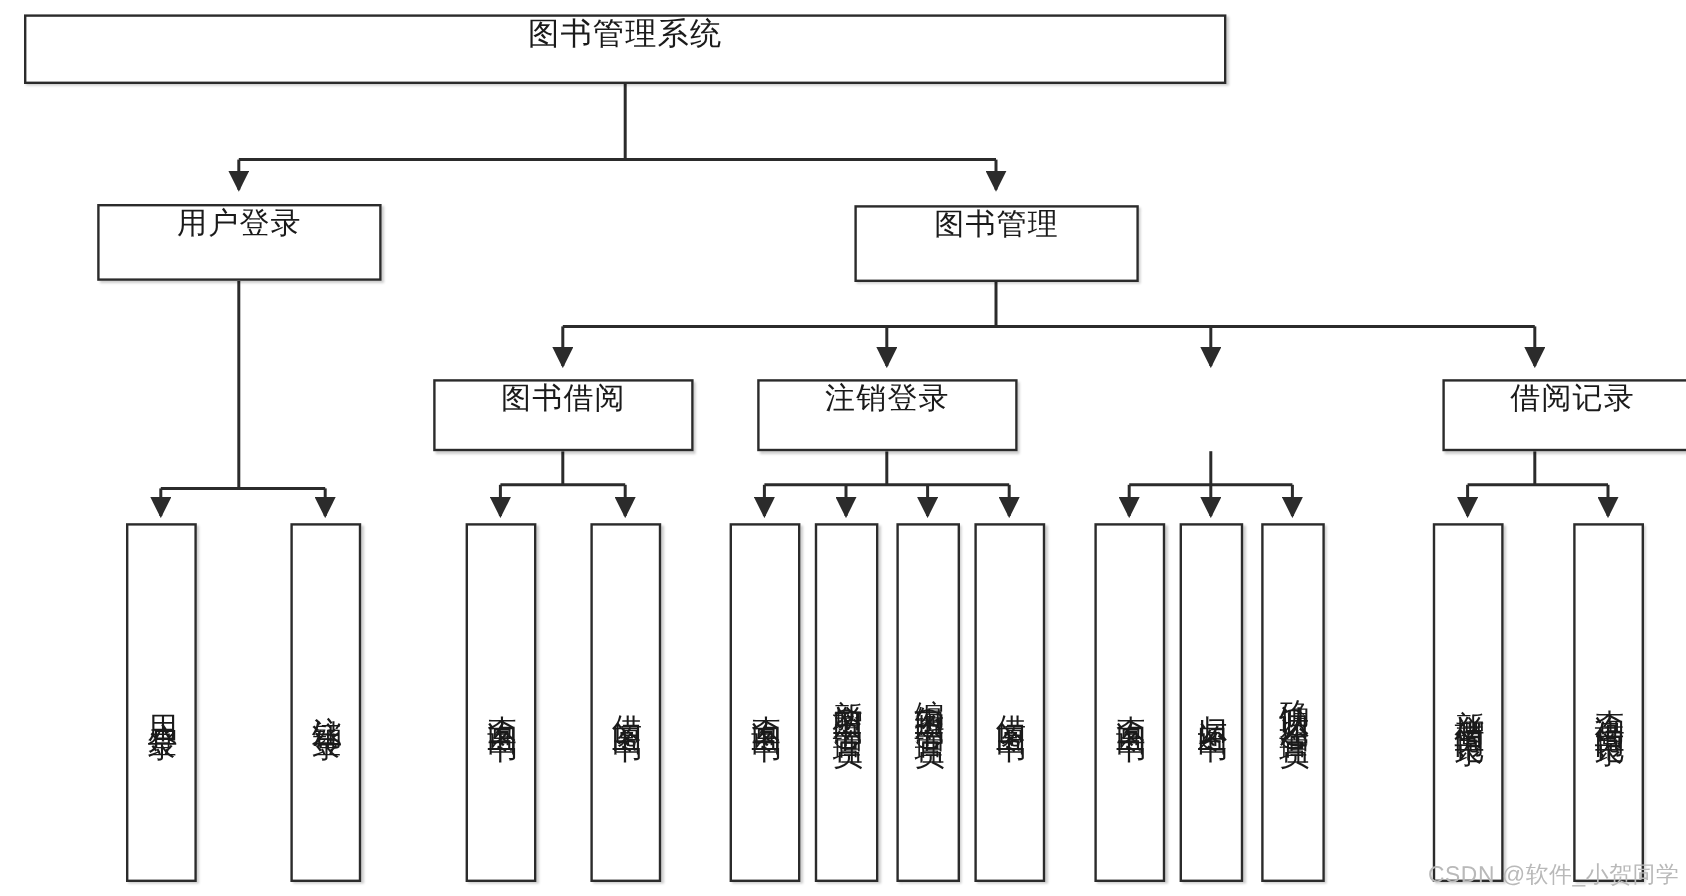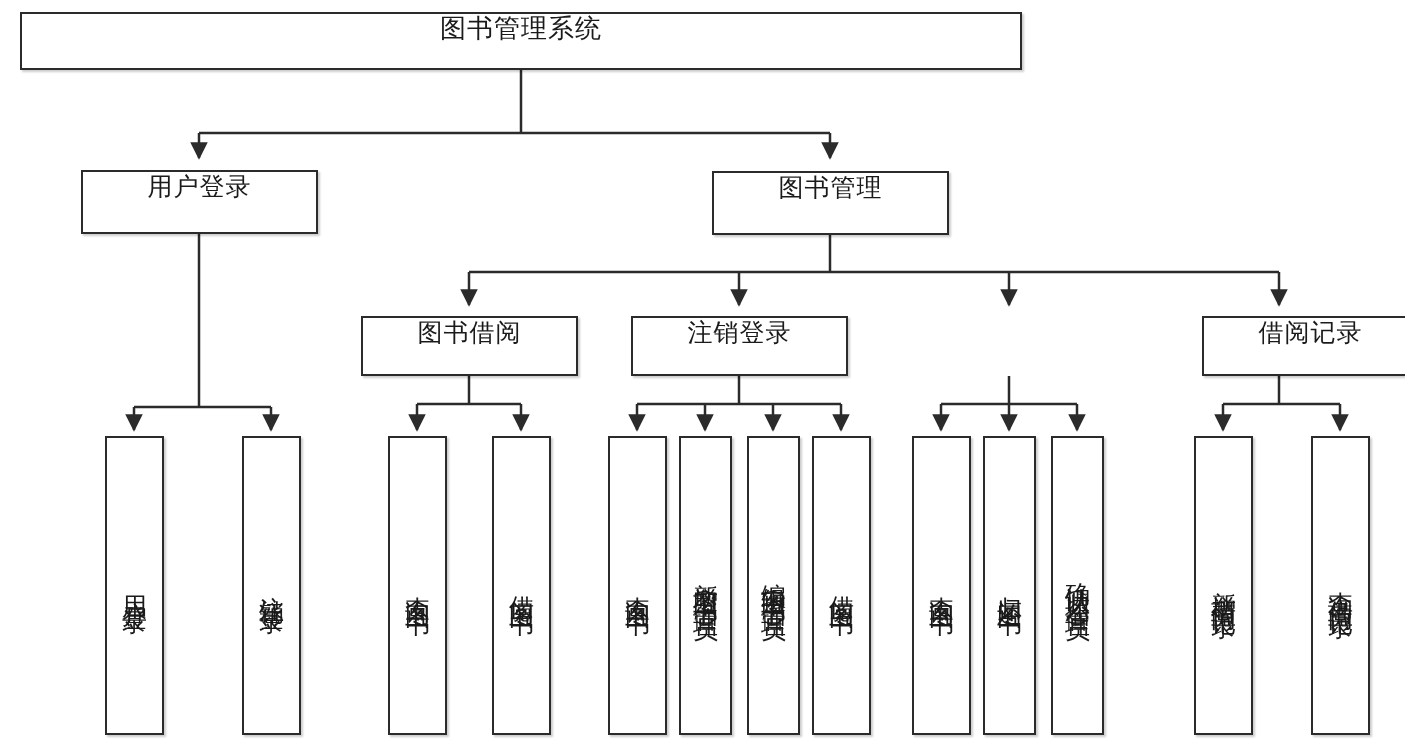--- a/index.html
+++ b/index.html
@@ -184,14 +184,15 @@
     <span class="label">确认归还（管理员）</span>
   </div>
 
   <div class="node v" style="left:1194px; top:436px; width:59px; height:299px;">
     <span class="label">新增借阅记录</span>
   </div>
   <div class="node v" style="left:1311px; top:436px; width:59px; height:299px;">
     <span class="label">查询借阅记录</span>
   </div>
 
+  <div class="watermark" style="left:1190px; top:716px;">CSDN @软件_小贺同学</div>
 
 </div>
 
 </body></html>

